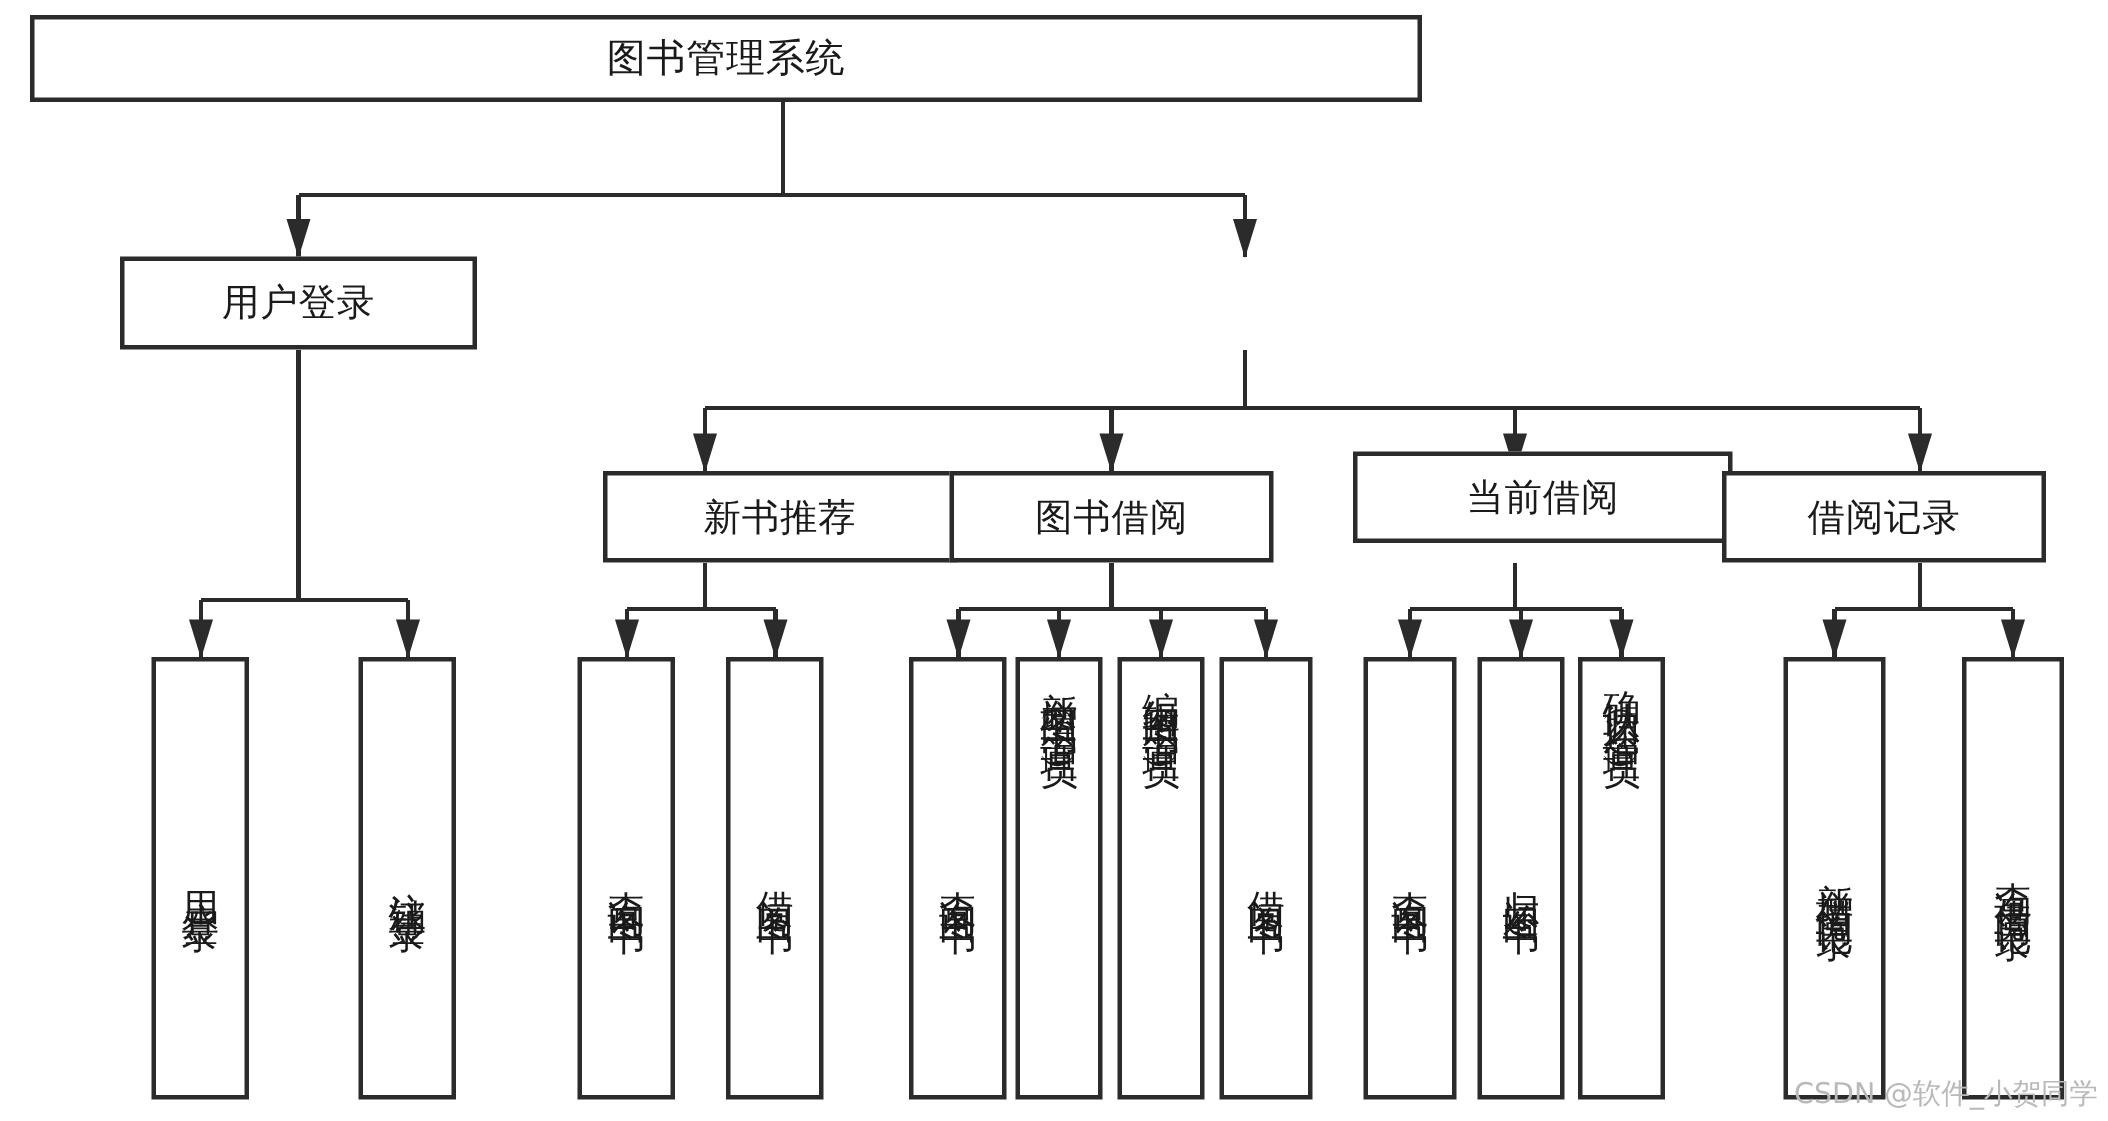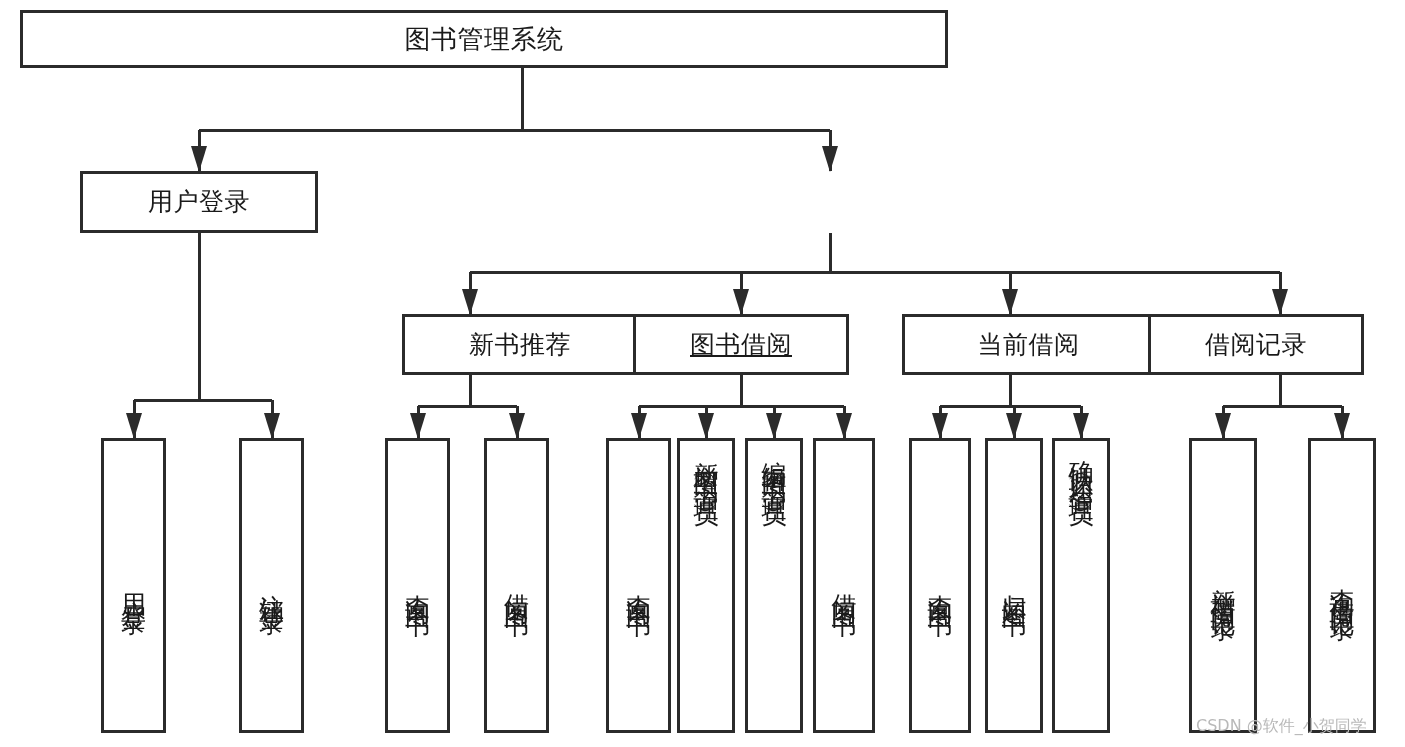--- a/index.html
+++ b/index.html
@@ -60,21 +60,21 @@
     text-orientation: upright;
     font-size: 25px;
     line-height: 1.0;
     letter-spacing: 6px;
   }
   .node.vert.mid {
     align-items: center;
   }
   .watermark {
     position: absolute;
-    font-size: 16px;
+    font-size: 19px;
     color: #b9b9b9;
     white-space: nowrap;
     z-index: 5;
     font-family: "DejaVu Sans", "Liberation Sans", sans-serif;
   }
 </style>
 </head>
 <body>
 
 <div id="canvas">
@@ -140,25 +140,25 @@
 
   <div class="node horiz" style="left: 80px; top: 171px; width: 238px; height: 62px;">
     <span class="label">用户登录</span>
   </div>
 
 
   <div class="node horiz" style="left: 362px; top: 314px; width: 236px; height: 61px; margin-left: 40px;">
     <span class="label">新书推荐</span>
   </div>
 
-  <div class="node horiz" style="left: 633px; top: 314px; width: 216px; height: 61px; text-decoration: underline;">
+  <div class="node horiz" style="left: 633px; top: 314px; width: 216px; height: 61px;">
     <span class="label">图书借阅</span>
   </div>
 
-  <div class="node horiz" style="left: 902px; top: 314px; width: 253px; height: 61px;">
+  <div class="node horiz" style="left: 902px; top: 301px; width: 253px; height: 61px;">
     <span class="label">当前借阅</span>
   </div>
 
   <div class="node horiz" style="left: 1148px; top: 314px; width: 216px; height: 61px;">
     <span class="label">借阅记录</span>
   </div>
 
   <div class="node vert mid" style="left: 101px; top: 438px; width: 65px; height: 295px;">
     <span class="label">用户登录</span>
   </div>

